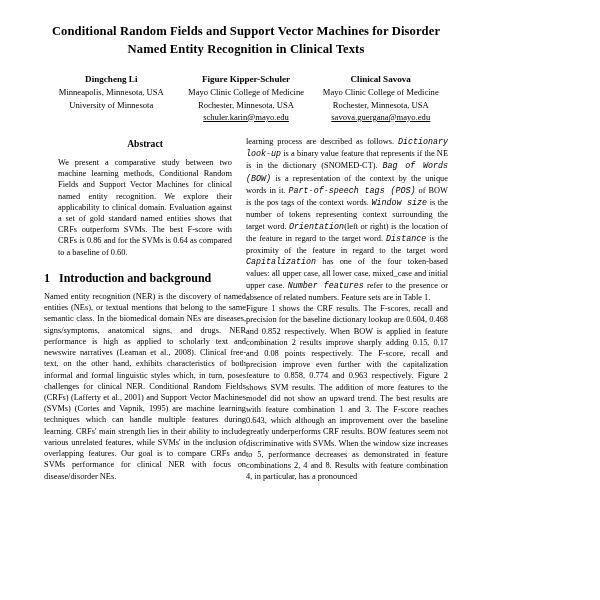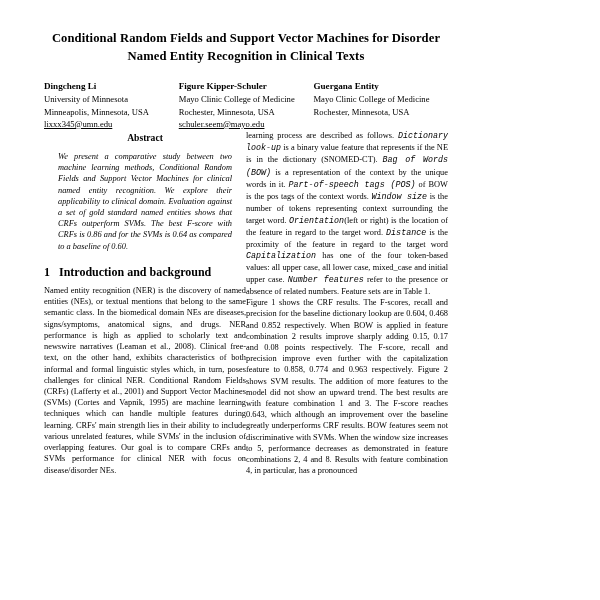--- a/index.html
+++ b/index.html
@@ -11,57 +11,58 @@
     width: 600px;
     height: 600px;
     font-family: "Liberation Serif", serif;
     color: #000000;
     overflow: hidden;
   }
   .page {
     width: 492px;
     height: 600px;
     box-sizing: border-box;
-    padding: 23px 44px 0 44px;
+    padding: 16px 44px 0 44px;
     position: relative;
   }
   .title {
     text-align: center;
     font-weight: bold;
     font-size: 12.6px;
     line-height: 1.45;
     margin: 6px 0 0 0;
     letter-spacing: 0.1px;
   }
   .authors {
     display: flex;
     margin-top: 14px;
     justify-content: space-between;
   }
   .author-block {
     width: 33.3%;
+    text-align: center;
     font-size: 8.6px;
     line-height: 1.42;
   }
   .author-name {
     font-weight: bold;
     font-size: 9.1px;
     display: block;
     margin-bottom: 1px;
   }
   .author-aff {
     display: block;
   }
   .author-email {
     display: block;
     text-decoration: underline;
   }
   .columns {
     display: flex;
-    margin-top: 0;
+    margin-top: 13px;
   }
   .col {
     width: 50%;
     font-size: 8.35px;
     line-height: 1.345;
     text-align: justify;
   }
   .section-head {
     font-weight: bold;
     font-size: 12px;
@@ -74,52 +75,51 @@
     text-align: center;
     font-weight: bold;
     font-size: 9.6px;
     margin: 2px 0 6px 0;
   }
   .abstract-body {
     padding: 0 14px;
     font-size: 8.35px;
     line-height: 1.345;
     text-align: justify;
-    font-style: italic;
   }
   p {
     margin: 0;
     text-indent: 0;
   }
   .ital { font-style: italic; font-family: Liberation Mono, monospace; }
 </style>
 </head>
 <body>
 
 <div class="page">
 
   <div class="title">Conditional Random Fields and Support Vector Machines for Disorder Named Entity Recognition in Clinical Texts</div>
 
   <div class="authors">
     <div class="author-block">
       <span class="author-name">Dingcheng Li</span>
+      <span class="author-aff">Minneapolis, Minnesota, USA</span>
       <span class="author-aff">University of Minnesota</span>
-      <span class="author-aff">Minneapolis, Minnesota, USA</span>
-      <span class="author-email">lixxx345@umn.edu</span>
     </div>
     <div class="author-block">
       <span class="author-name">Figure Kipper-Schuler</span>
       <span class="author-aff">Mayo Clinic College of Medicine</span>
       <span class="author-aff">Rochester, Minnesota, USA</span>
-      <span class="author-email">schuler.seem@mayo.edu</span>
+      <span class="author-email">schuler.karin@mayo.edu</span>
     </div>
     <div class="author-block">
-      <span class="author-name">Guergana Entity</span>
+      <span class="author-name">Clinical Savova</span>
       <span class="author-aff">Mayo Clinic College of Medicine</span>
       <span class="author-aff">Rochester, Minnesota, USA</span>
+      <span class="author-email">savova.guergana@mayo.edu</span>
     </div>
   </div>
 
   <div class="columns">
 
     <div class="col">
       <div class="abstract-head">Abstract</div>
       <div class="abstract-body">We present a comparative study between two machine learning methods, Conditional Random Fields and Support Vector Machines for clinical named entity recognition. We explore their applicability to clinical domain. Evaluation against a set of gold standard named entities shows that CRFs outperform SVMs. The best F-score with CRFs is 0.86 and for the SVMs is 0.64 as compared to a baseline of 0.60.</div>
 
       <div class="section-head numbered">

